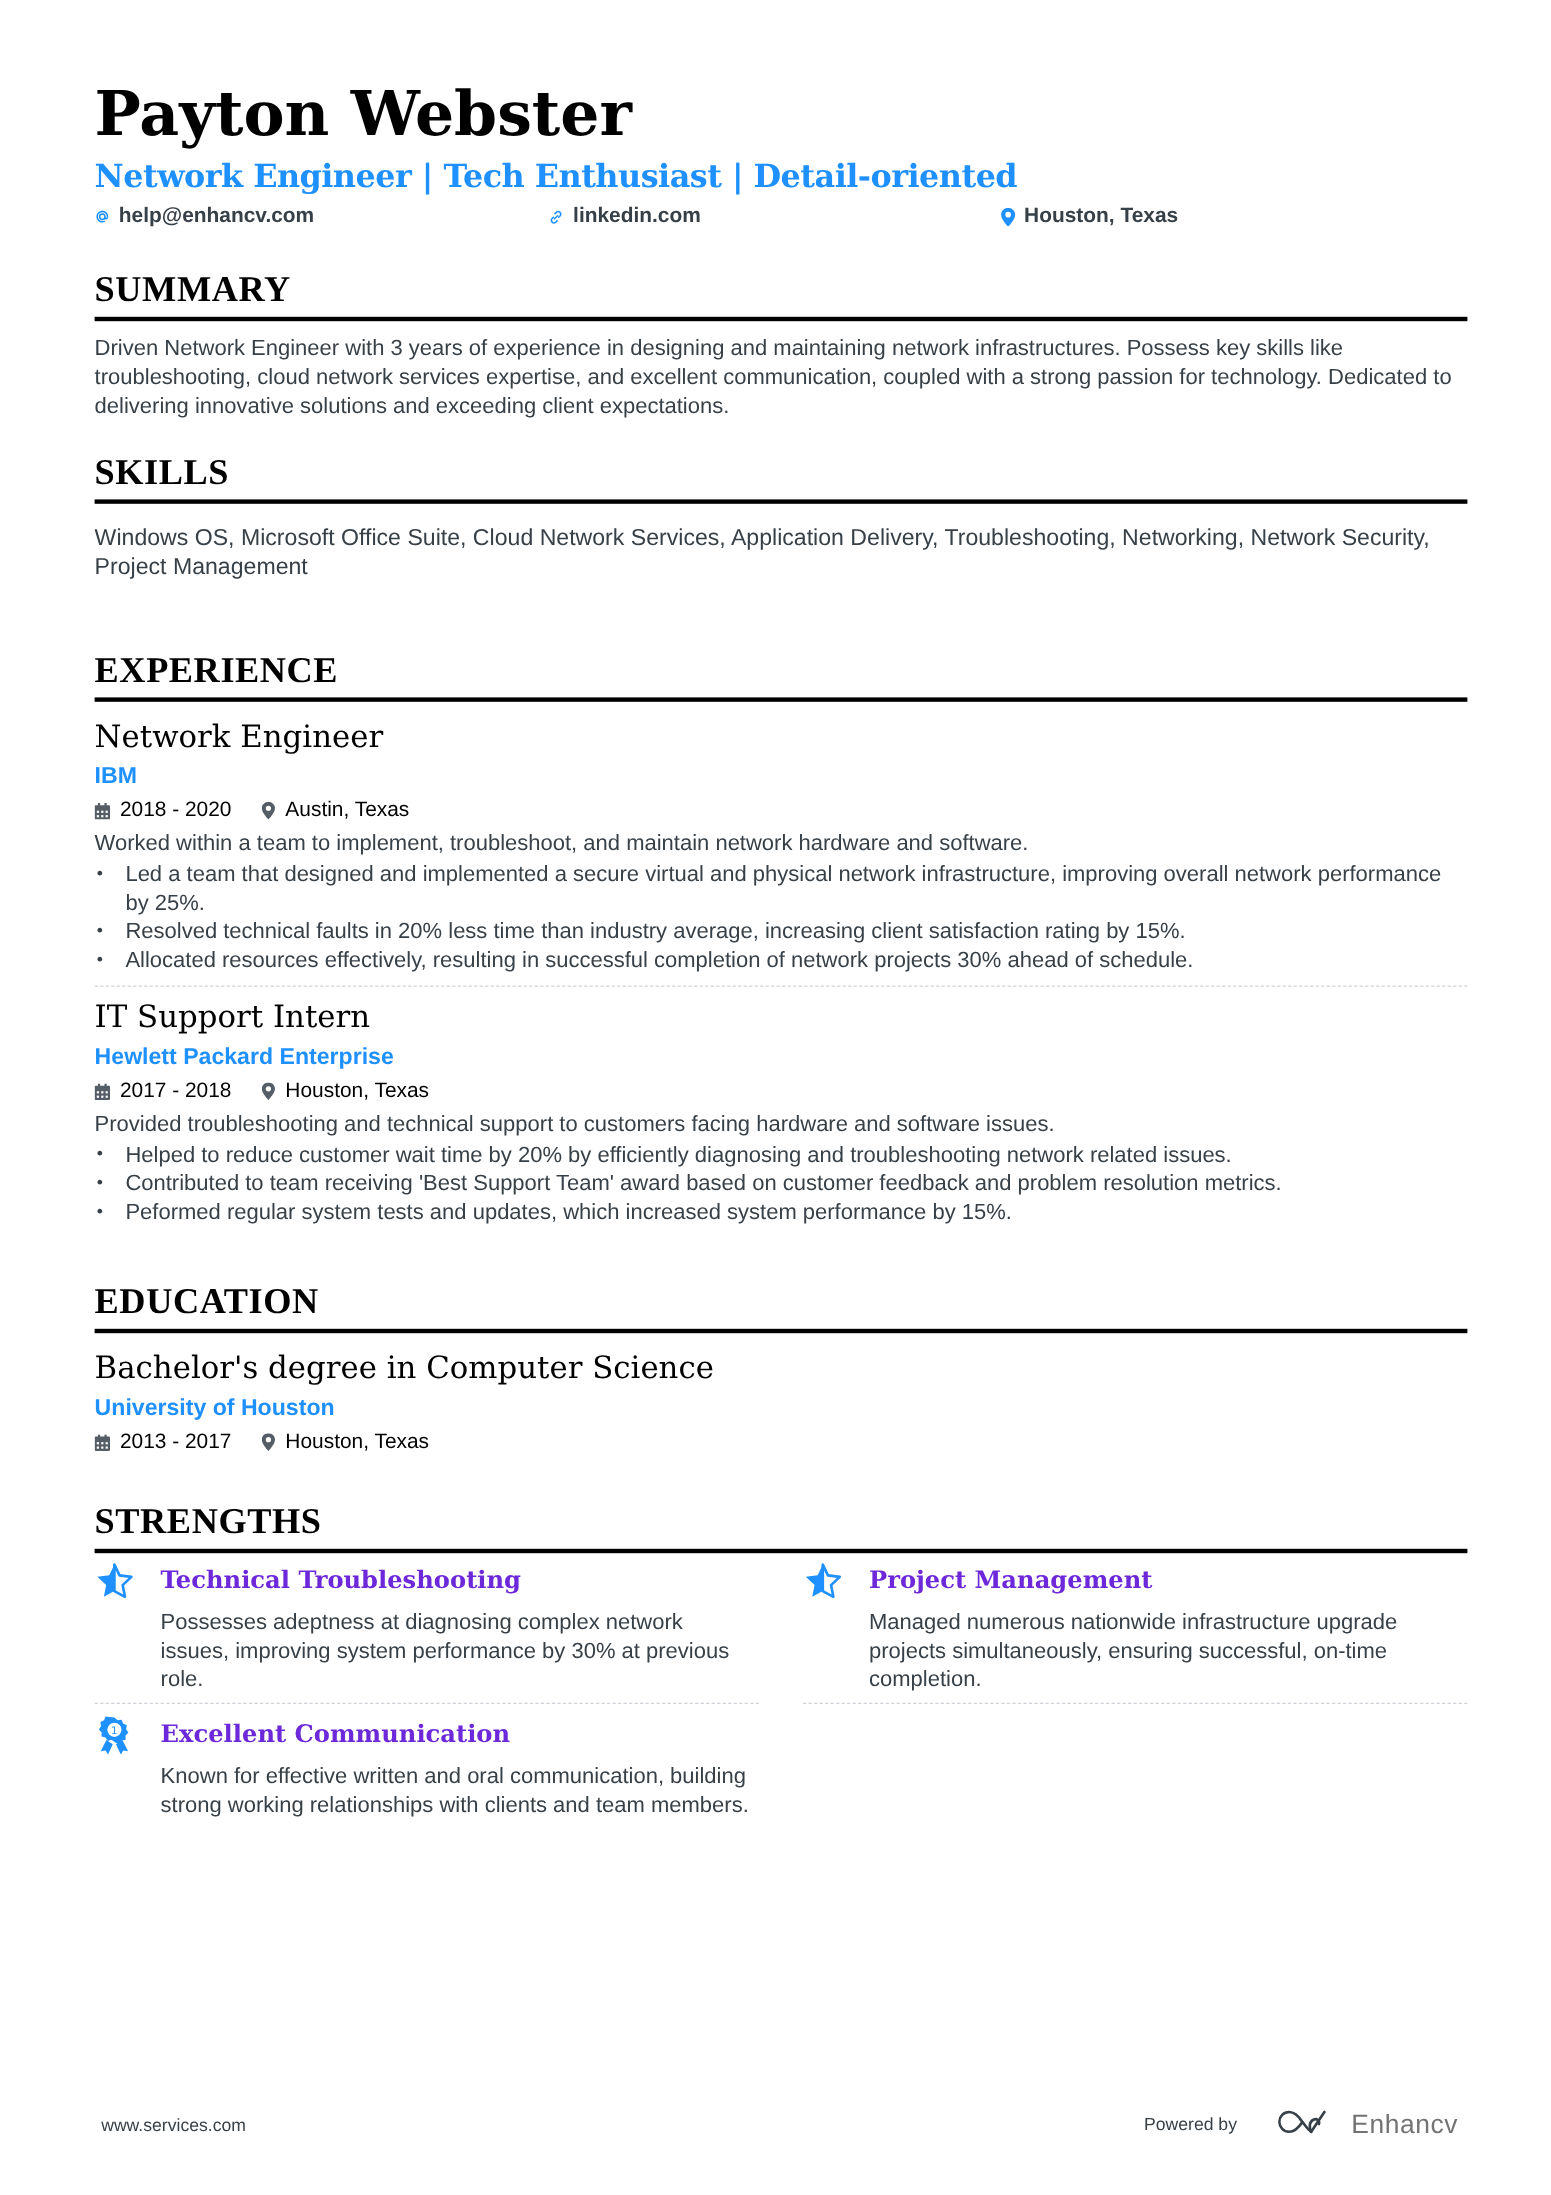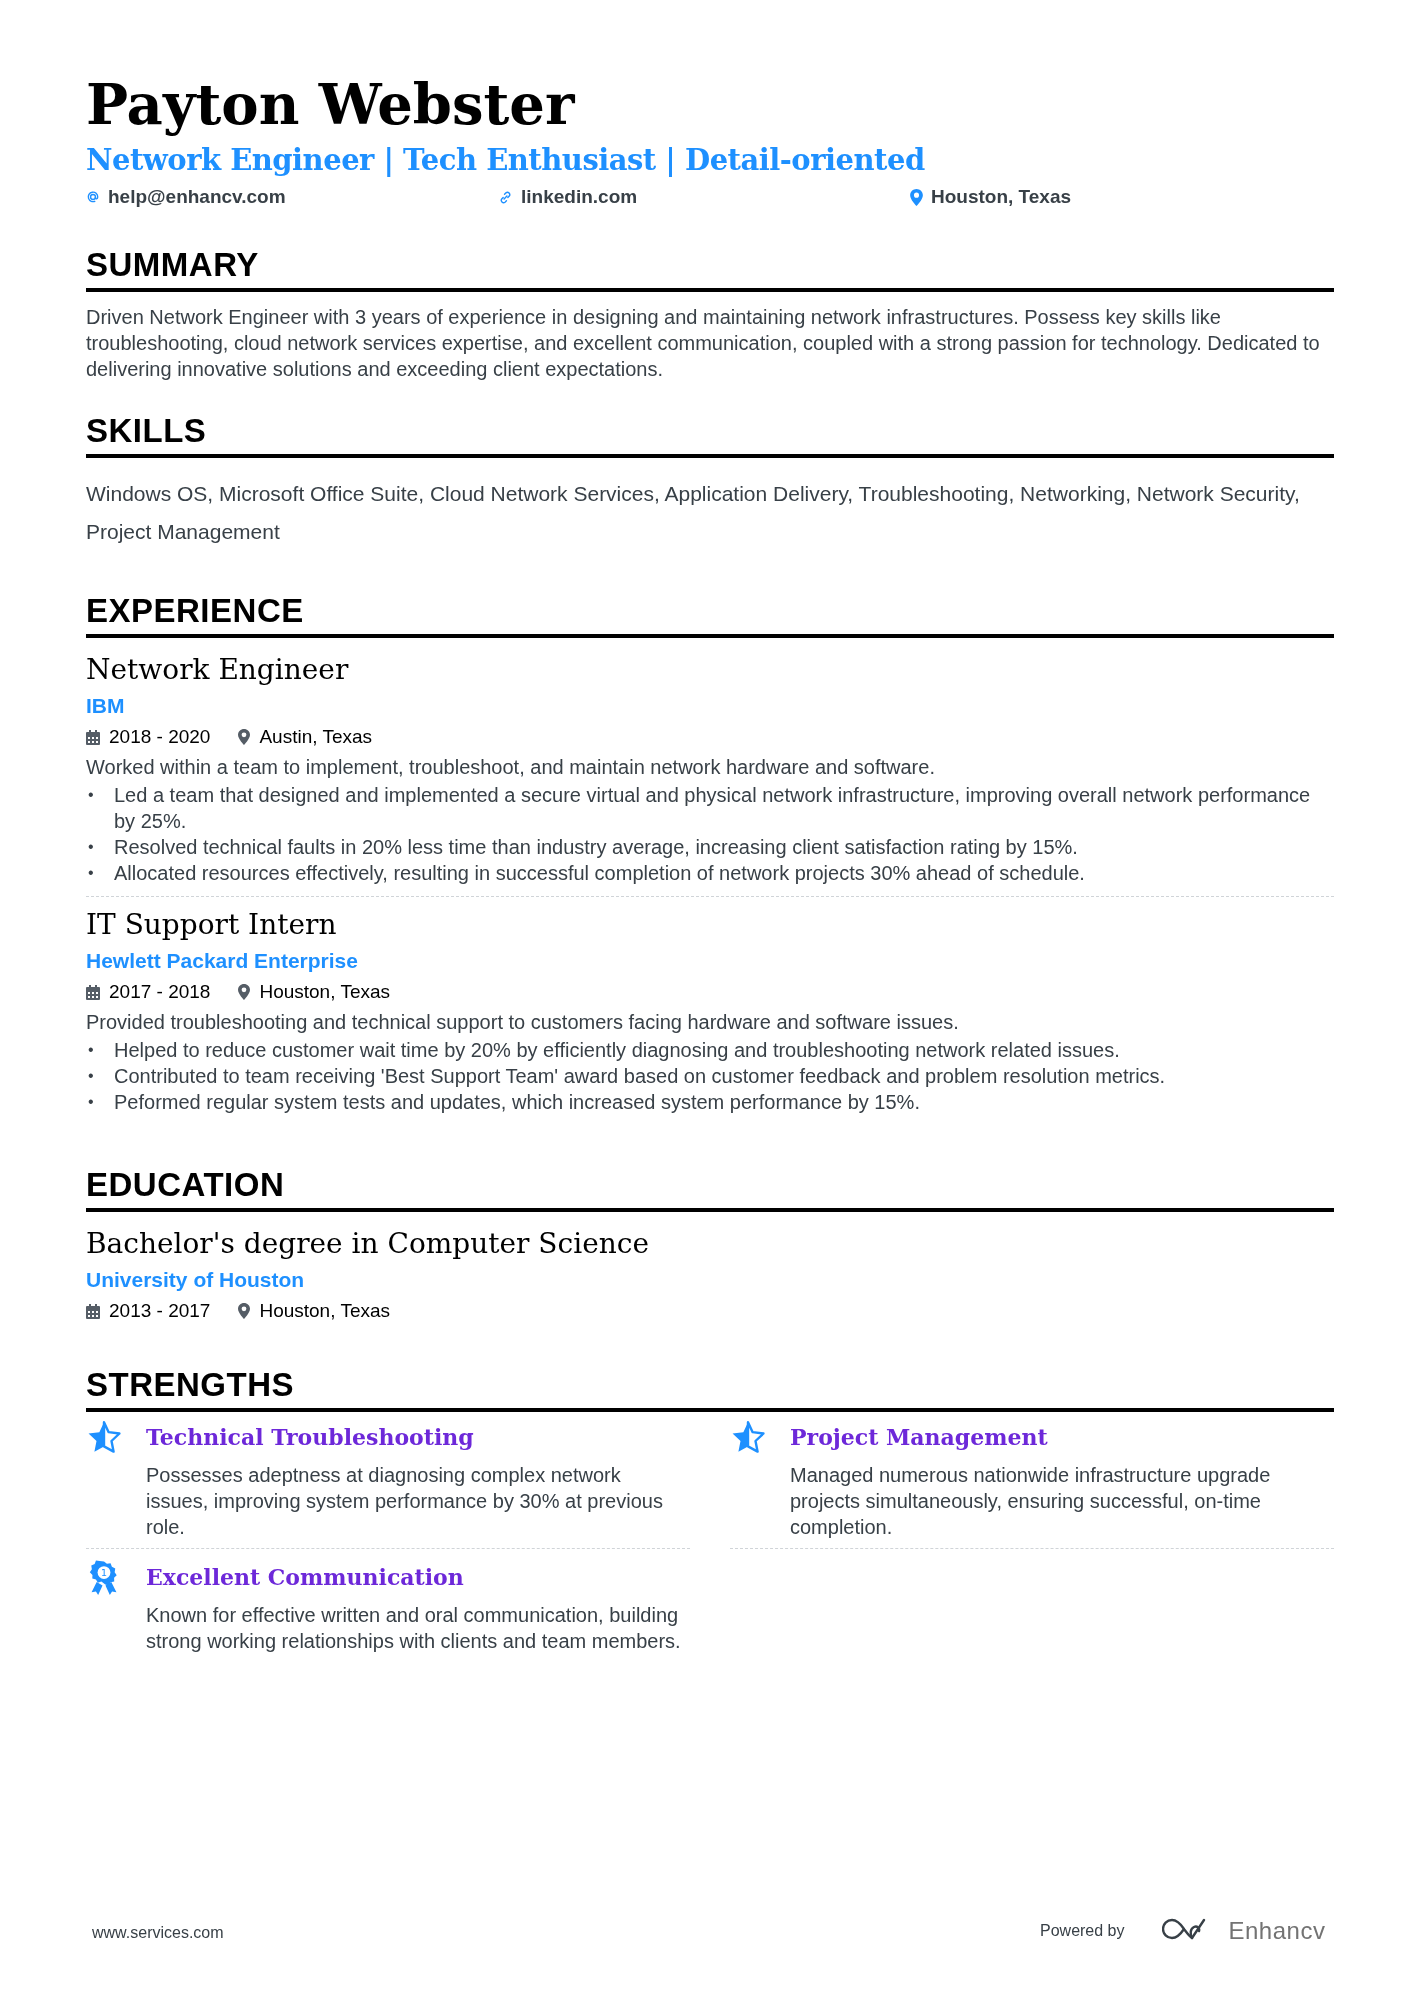--- a/index.html
+++ b/index.html
@@ -7,21 +7,21 @@
          font-family: "Liberation Sans", "DejaVu Sans", sans-serif; color: #384047; }
   .page { position: absolute; left: 86px; top: 0; width: 1248px; }
   .name { position: absolute; top: 76px; left: 0; font-family: "DejaVu Serif", "Liberation Serif", serif;
           font-weight: bold; font-size: 56px; color: #000; letter-spacing: 0px; line-height: 1; }
   .subtitle { position: absolute; top: 146px; left: 0; font-family: "DejaVu Serif", "Liberation Serif", serif;
           font-weight: bold; font-size: 29px; color: #1e90ff; line-height: 1; white-space: nowrap; letter-spacing: -0.5px; }
   .contacts { position: absolute; top: 186px; left: 0; width: 1248px; height: 24px; }
   .contact { position: absolute; top: 0; display: flex; align-items: center; font-weight: bold; font-size: 19px; color: #384047; }
   .contact .ic { color: #1e90ff; margin-right: 8px; display: inline-flex; align-items: center; }
   .section { position: absolute; left: 0; width: 1248px; }
-  .sec-title { font-family: Liberation Sans, sans-serif; font-weight: bold; font-size: 33px;
+  .sec-title { font-family: Liberation Serif, serif; font-weight: bold; font-size: 33px;
                color: #000; line-height: 1; letter-spacing: 0.5px; }
   .sec-rule { height: 4px; background: #000; margin-top: 7px; }
   .body-text { font-size: 20px; line-height: 26px; color: #384047; }
   .role { font-family: "DejaVu Serif", "Liberation Serif", serif; font-size: 28px; color: #000; line-height: 1; }
   .company { font-weight: bold; font-size: 21px; color: #1e90ff; }
   .meta { display: flex; align-items: center; font-size: 19px; color: #000000; }
   .meta .mi { color: #555d66; margin-right: 9px; display: inline-flex; align-items: center; }
   .meta .gap { width: 28px; }
   ul.bullets { list-style: none; margin: 0; padding: 0; }
   ul.bullets li { position: relative; padding-left: 28px; font-size: 20px; line-height: 26px; color: #384047; }
@@ -75,21 +75,21 @@
 
   <div class="section" style="top:248px">
     <div class="sec-title">SUMMARY</div>
     <div class="sec-rule"></div>
     <div class="body-text" style="margin-top:12px">Driven Network Engineer with 3 years of experience in designing and maintaining network infrastructures. Possess key skills like troubleshooting, cloud network services expertise, and excellent communication, coupled with a strong passion for technology. Dedicated to delivering innovative solutions and exceeding client expectations.</div>
   </div>
 
   <div class="section" style="top:414px">
     <div class="sec-title">SKILLS</div>
     <div class="sec-rule"></div>
-    <div class="body-text" style="margin-top:17px; font-size:21px; line-height:38px;">Windows OS, Microsoft Office Suite, Cloud Network Services, Application Delivery, Troubleshooting, Networking, Network Security, Project Management</div>
+    <div class="body-text" style="margin-top:17px; font-size:21px; line-height:27px;">Windows OS, Microsoft Office Suite, Cloud Network Services, Application Delivery, Troubleshooting, Networking, Network Security, Project Management</div>
   </div>
 
   <div class="section" style="top:594px">
     <div class="sec-title">EXPERIENCE</div>
     <div class="sec-rule"></div>
 
     <div style="margin-top:18px;">
       <div class="role">Network Engineer</div>
       <div class="company" style="margin-top:10px">IBM</div>
       <div class="meta" style="margin-top:8px">

